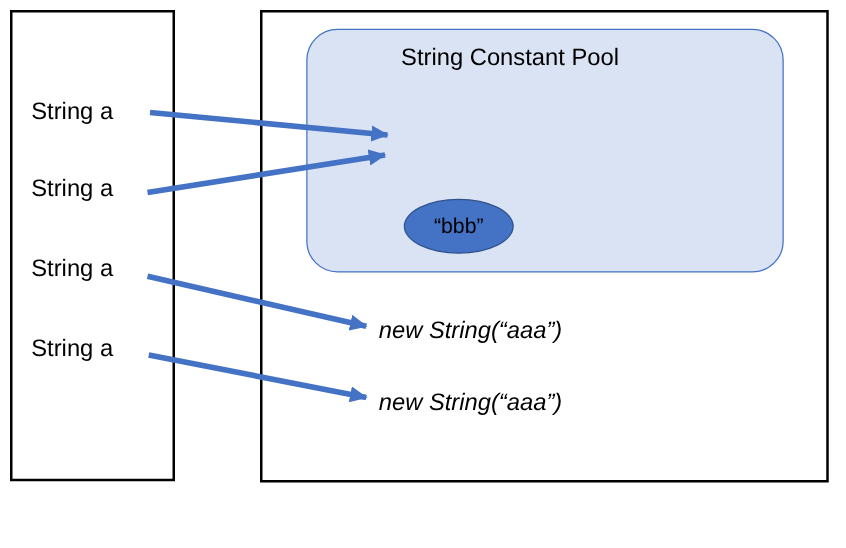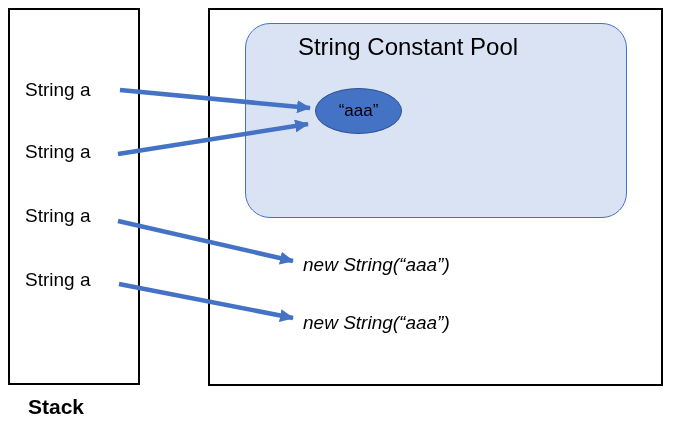--- a/index.html
+++ b/index.html
@@ -9,21 +9,21 @@
   }
   .box{position:absolute;border:2px solid #000;background:#fff;box-sizing:border-box;}
   .stack-box{left:8px;top:8px;width:132px;height:377px;}
   .heap-box{left:208px;top:8px;width:455px;height:378px;}
   .pool{
     position:absolute;left:245px;top:23px;width:382px;height:195px;
     background:#dae3f3;border:1.5px solid #4472c4;border-radius:25px;box-sizing:border-box;
   }
   .pool-title{
     position:absolute;left:408px;top:47px;transform:translate(-50%,-50%);
-    font-size:24px;white-space:nowrap;
+    font-size:19px;white-space:nowrap;
   }
   .ellipse{
     position:absolute;background:#4472c4;border:1.5px solid #2f528f;border-radius:50%;
     display:flex;align-items:center;justify-content:center;box-sizing:border-box;
     font-size:17px;color:#000;
   }
   .ellipse-aaa{left:315px;top:88px;width:87px;height:46px;}
   .ellipse-bbb{left:323px;top:159px;width:88px;height:44px;}
   .stack-item{
     position:absolute;left:25px;transform:translateY(-50%);
@@ -46,33 +46,32 @@
 
 <div class="canvas">
 
   <div class="box stack-box"></div>
 
   <div class="box heap-box"></div>
 
   <div class="pool"></div>
   <div class="pool-title">String Constant Pool</div>
 
-  <div class="ellipse ellipse-aaa">
-    <span>“aaa”</span>
+  <div class="ellipse ellipse-bbb">
+    <span>“bbb”</span>
   </div>
 
   <div class="stack-item" style="top:90px">String a</div>
   <div class="stack-item" style="top:152px">String a</div>
   <div class="stack-item" style="top:216px">String a</div>
   <div class="stack-item" style="top:280px">String a</div>
 
   <div class="heap-object" style="top:265px">new String(“aaa”)</div>
   <div class="heap-object" style="top:323px">new String(“aaa”)</div>
 
-  <div class="caption stack-caption">Stack</div>
 
   <svg class="arrow-layer" viewBox="0 0 677 438" xmlns="http://www.w3.org/2000/svg">
     <defs>
       <marker id="ah" markerUnits="userSpaceOnUse" markerWidth="15" markerHeight="13" refX="13" refY="6.5" orient="auto">
         <path d="M0,0 L14,6.5 L0,13 Z" fill="#4472c4"></path>
       </marker>
     </defs>
     <line x1="120" y1="90" x2="310" y2="108" stroke="#4472c4" stroke-width="4.5" marker-end="url(#ah)"></line>
     <line x1="118" y1="154" x2="308" y2="124" stroke="#4472c4" stroke-width="4.5" marker-end="url(#ah)"></line>
     <line x1="118" y1="221" x2="293" y2="261" stroke="#4472c4" stroke-width="4.5" marker-end="url(#ah)"></line>

